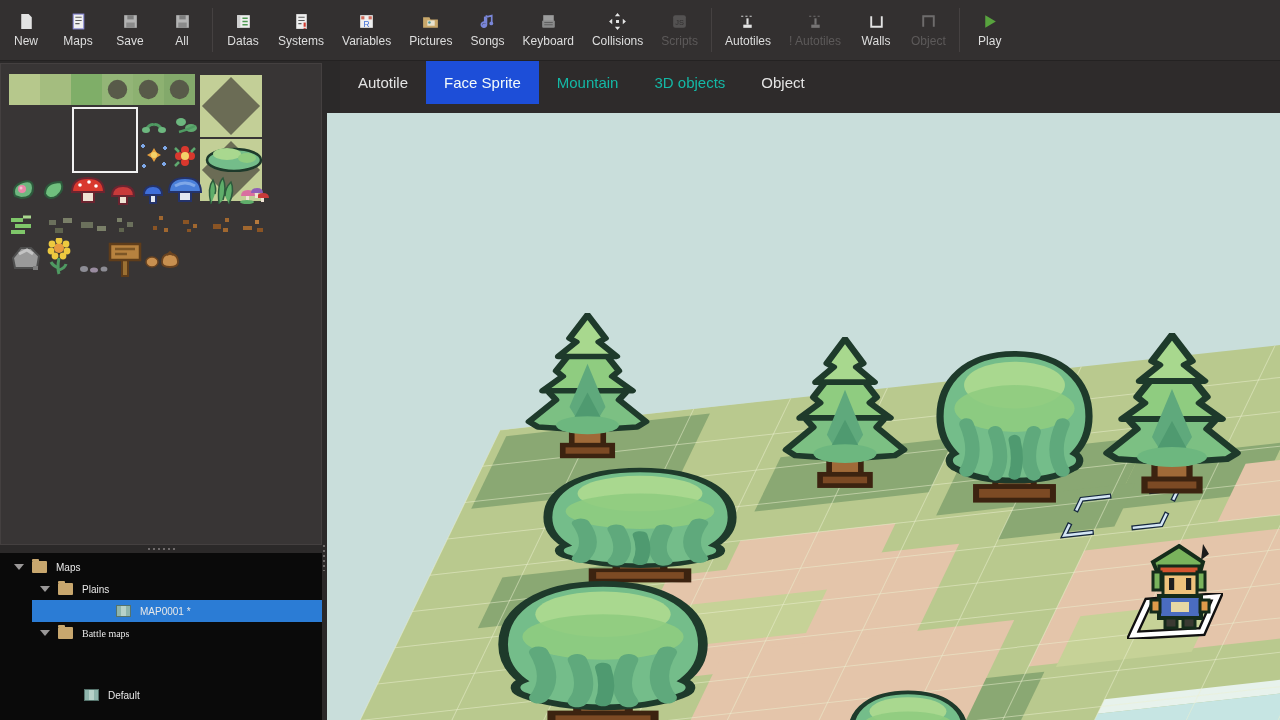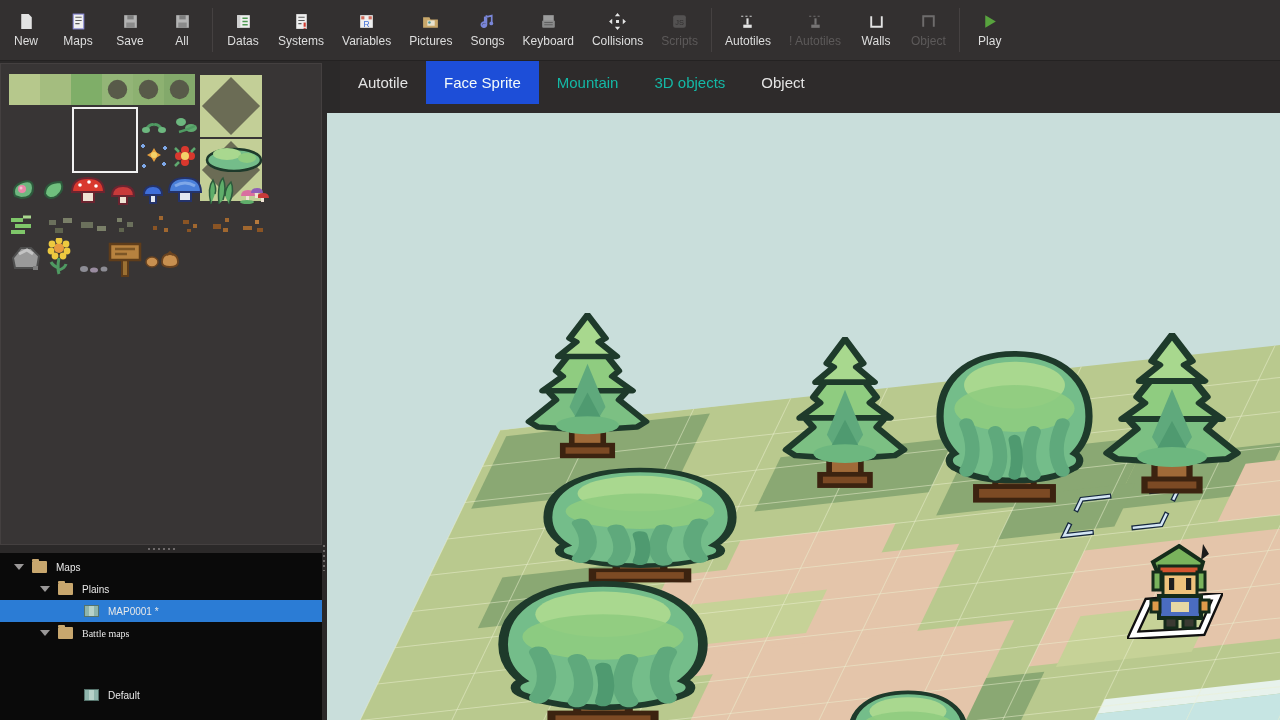--- a/index.html
+++ b/index.html
@@ -29,21 +29,21 @@
     background-image:repeating-linear-gradient(90deg,#6e6a6a 0 2px,transparent 2px 5px);}
   #v-splitter{position:absolute;left:322px;top:61px;width:5px;height:659px;background:#2b2929;}
   .v-dots{position:absolute;left:1px;top:484px;width:2px;height:26px;
     background-image:repeating-linear-gradient(180deg,#6e6a6a 0 2px,transparent 2px 5px);}
 
   
   #map-tree{position:absolute;left:0;top:492px;width:322px;height:228px;background:#0a0a0a;
     padding-top:3px;box-sizing:border-box;}
   .tree-row{position:relative;height:22px;display:flex;align-items:center;color:#e8e8e8;
     font-size:10px;cursor:default;}
-  .tree-row.selected{background:#2b7cd5;}
+  .tree-row.selected{background:#2b7cd5;margin-left:32px;}
   .tree-arrow{width:0;height:0;border-left:5px solid transparent;border-right:5px solid transparent;
     border-top:6px solid #9a9898;margin-right:8px;flex:0 0 auto;}
   .tree-arrow.none{border:none;width:10px;height:0;}
   .tree-ico{width:15px;height:12px;margin-right:9px;flex:0 0 auto;}
   .folder-ico{background:#c8a76e;border-radius:1px;position:relative;}
   .folder-ico:before{content:"";position:absolute;left:0;top:-2px;width:7px;height:2px;background:#c8a76e;border-radius:1px 1px 0 0;}
   .map-ico{background:#8fb5ac;border:1px solid #55736c;box-sizing:border-box;
     background-image:linear-gradient(90deg,transparent 0 4px,#b7d2c9 4px 9px,transparent 9px);}
 
   

